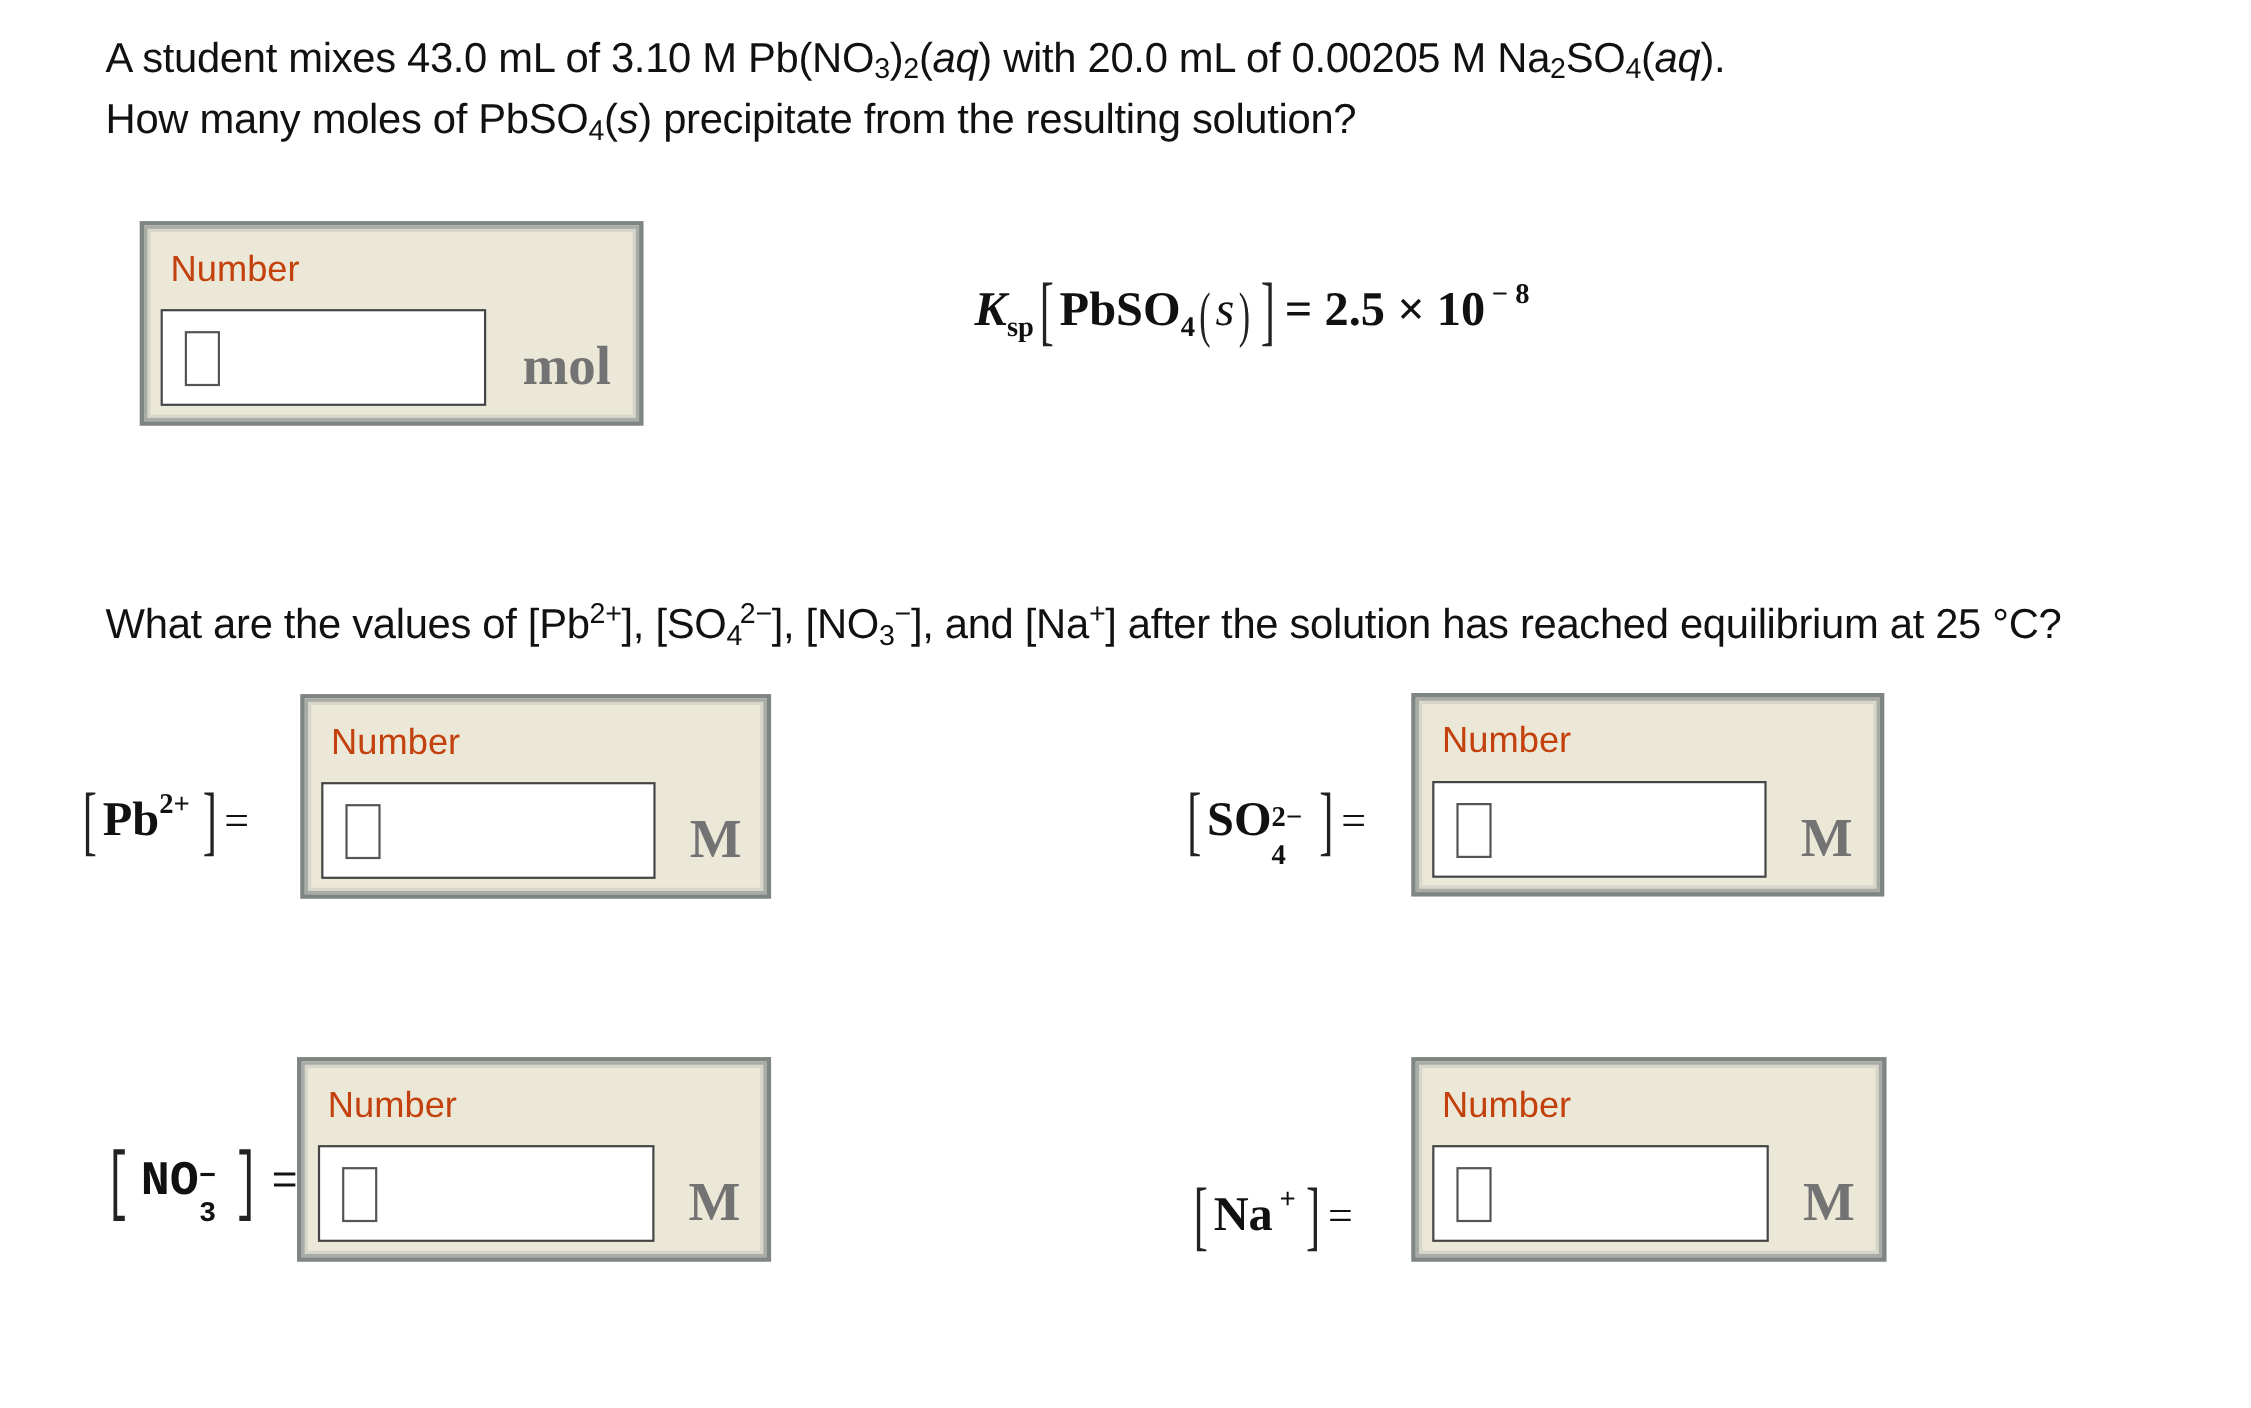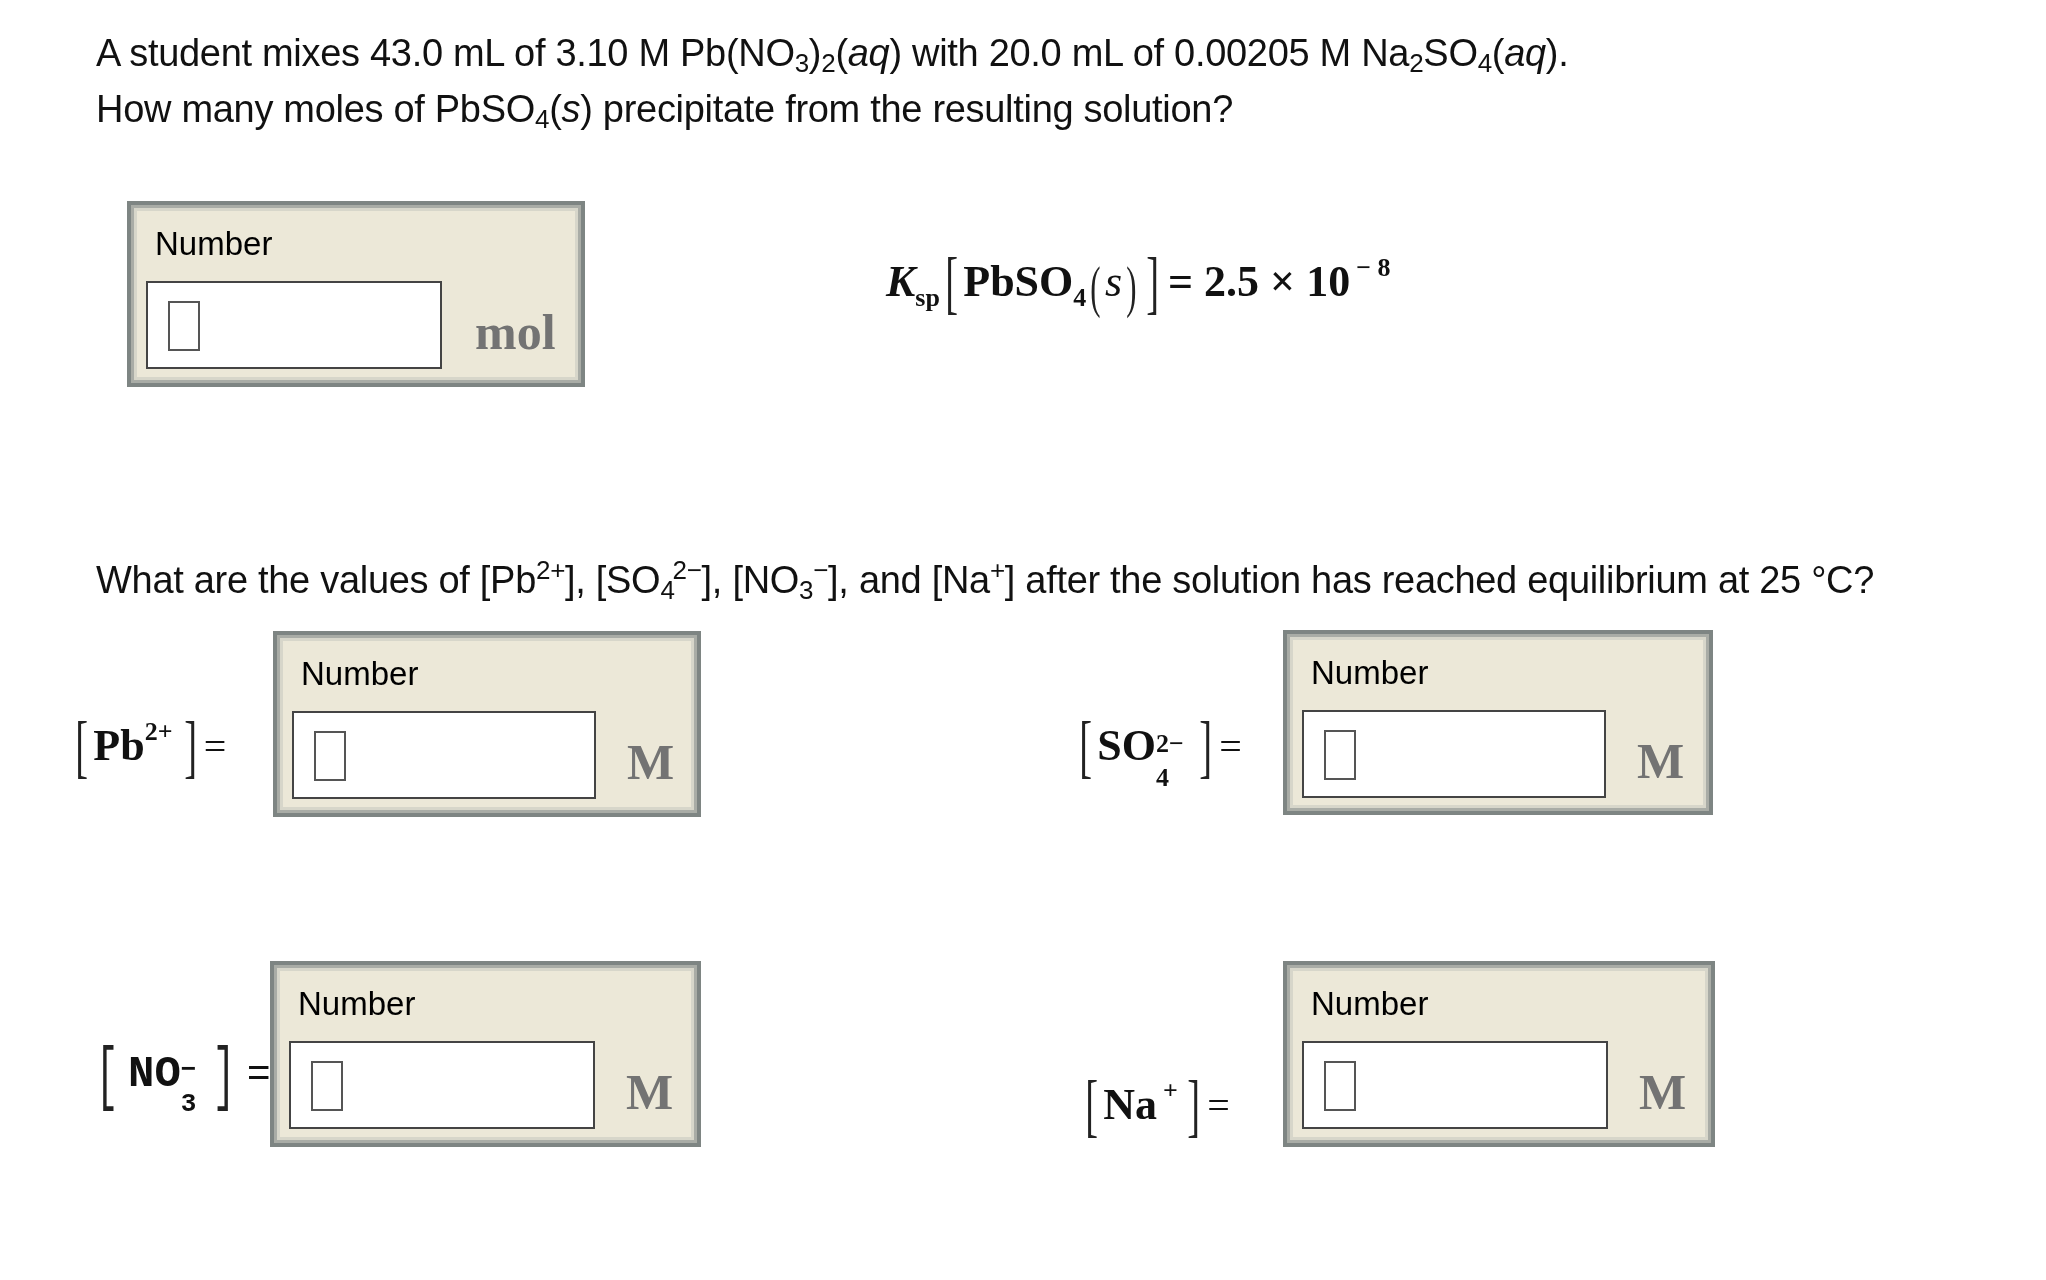--- a/index.html
+++ b/index.html
@@ -7,21 +7,21 @@
          font-family: "Liberation Sans", sans-serif; color: #111; }
   .q { position: absolute; left: 64px; font-size: 38px; line-height: 46px; white-space: nowrap; letter-spacing: -0.3px; margin-left: 32px; }
   .q sub { font-size: 26px; vertical-align: -6px; line-height: 0; }
   .q sup { font-size: 26px; vertical-align: 14px; line-height: 0; }
   .q i { font-style: italic; }
 
   .box { position: absolute; background: #ece8d8;
          border: 4px solid #7e8583;
          box-shadow: inset 0 0 0 3px #a9aca6, inset 0 0 0 6px #d7d6ca;
          box-sizing: border-box; }
-  .box .lbl { position: absolute; left: 24px; top: 20px; font-size: 33px; color: #000000;
+  .box .lbl { position: absolute; left: 24px; top: 20px; font-size: 33px; color: #c2410c;
               font-family: "Liberation Sans", sans-serif; }
   .box .inp { position: absolute; background: #fff; border: 2px solid #444; box-sizing: border-box; }
   .box .inp input { position: absolute; left: 0; top: 0; width: 100%; height: 100%; border: none; outline: none;
                     background: transparent; font-size: 30px; padding: 0 20px; box-sizing: border-box; color: #111; }
   .box .caret { position: absolute; left: 20px; top: 18px; width: 32px; height: 50px; border: 2px solid #555; box-sizing: border-box; pointer-events: none; }
   .box .unit { position: absolute; font-family: Liberation Serif, serif; font-weight: bold; font-size: 50px; color: #737373; }
 
   .math { position: absolute; font-family: "Liberation Serif", serif; font-weight: bold; color: #111; white-space: nowrap; }
   .math .br { font-weight: normal; font-size: 70px; line-height: 1; vertical-align: -10px; color: #222; display: inline-block; transform: scaleX(0.55); }
   .math sub, .math sup { font-size: 26px; line-height: 0; }
@@ -41,21 +41,21 @@
     <input type="text" value="" style="">
     <div class="caret"></div>
   </div>
   <div class="unit" style="left:344px; top:98px;">mol</div>
 </div>
 
 <div class="math" style="left:856px; top:248px; font-size:44px;margin-left:30px;">
   <i>K</i><sub>sp</sub><span class="br">[</span><span>PbSO</span><sub>4</sub><span class="br" style="font-size:56px;">(</span><i style="font-weight:normal;">s</i><span class="br" style="font-size:56px;">)</span><span class="br">]</span><span style="margin-left:4px;">= 2.5 × 10</span><sup style="margin-left:6px;">− 8</sup>
 </div>
 
-<div class="q" style="top:557px;"><span>What are the values of [Pb</span><sup>2+</sup><span>], [SO</span><sub>4</sub><sup style="margin-left:-2px;">2−</sup><span>], [NO</span><sub>3</sub><sup>−</sup><span>], and [Na</span><sup>+</sup><span>] after the solution has reached equilibrium at 25 °C?</span></div>
+<div class="q" style="top:545px;"><span>What are the values of [Pb</span><sup>2+</sup><span>], [SO</span><sub>4</sub><sup style="margin-left:-2px;">2−</sup><span>], [NO</span><sub>3</sub><sup>−</sup><span>], and [Na</span><sup>+</sup><span>] after the solution has reached equilibrium at 25 °C?</span></div>
 
 <div class="math" style="left:70px; top:712px; font-size:44px;">
   <span class="br">[</span><span>Pb</span><sup>2+</sup><span class="br" style="margin-left:6px;">]</span><span class="eq">=</span>
 </div>
 <div class="box" style="left:273px; top:631px; width:428px; height:186px;">
   <div class="lbl">Number</div>
   <div class="inp" style="left:15px; top:76px; width:304px; height:88px;">
     <input type="text" value="" style="">
     <div class="caret"></div>
   </div>

